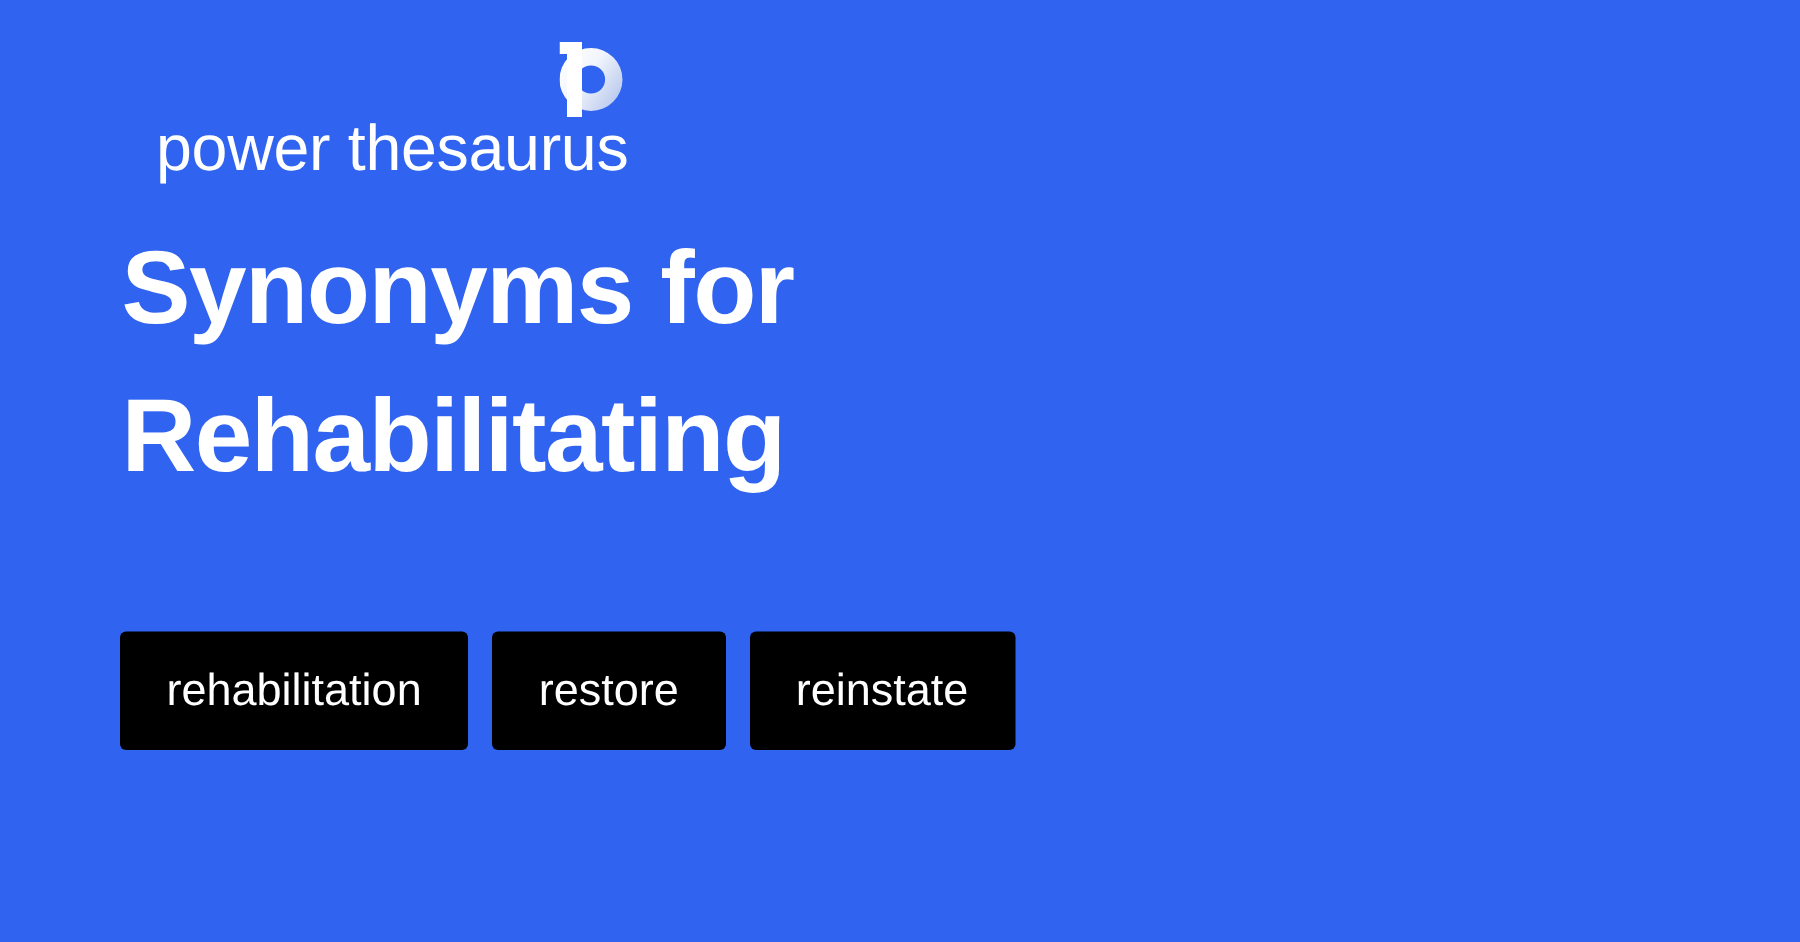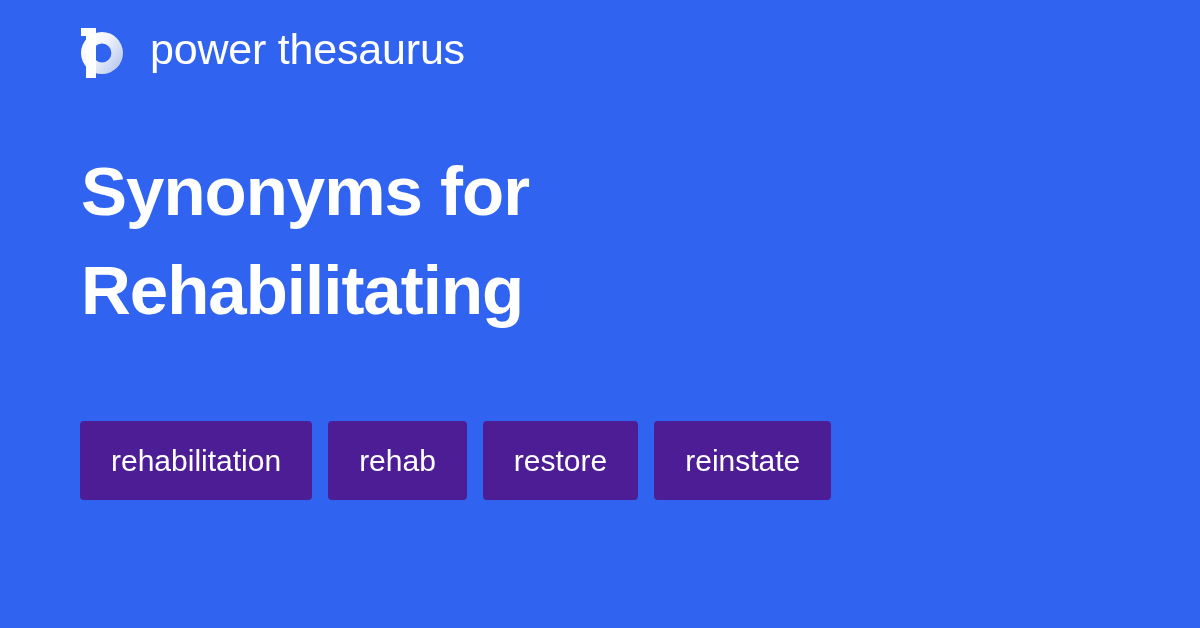--- a/index.html
+++ b/index.html
@@ -23,22 +23,23 @@
     height: 628px;
     background: #2f63f0;
   }
 
   
   .brand {
     position: absolute;
     left: 81px;
     top: 28px;
     display: flex;
-    align-items: flex-start;
+    align-items: flex-end;
     height: 58px;
+    flex-direction: column;
   }
 
   .brand-mark {
     width: 46px;
     height: 50px;
     display: block;
     flex: 0 0 auto;
   }
 
   .brand-name {
@@ -79,21 +80,21 @@
     flex-wrap: wrap;
     gap: 18px 16px;
   }
 
   .chip {
     height: 79px;
     padding: 0 31px;
     display: flex;
     align-items: center;
     justify-content: center;
-    background: #4c1d95;
+    background: #000000;
     border-radius: 4px;
     color: #ffffff;
     font-size: 30px;
     font-weight: 400;
     line-height: 1;
     white-space: nowrap;
     letter-spacing: 0px;
   }
 </style>
 </head>
@@ -121,18 +122,17 @@
     <span class="brand-name">power thesaurus</span>
   </div>
 
   <h1 class="headline">
     <span class="headline-line">Synonyms for</span>
     <span class="headline-line">Rehabilitating</span>
   </h1>
 
   <div class="chips">
     <span class="chip">rehabilitation</span>
-    <span class="chip">rehab</span>
     <span class="chip">restore</span>
     <span class="chip">reinstate</span>
   </div>
 
 </div>
 
 </body></html>

